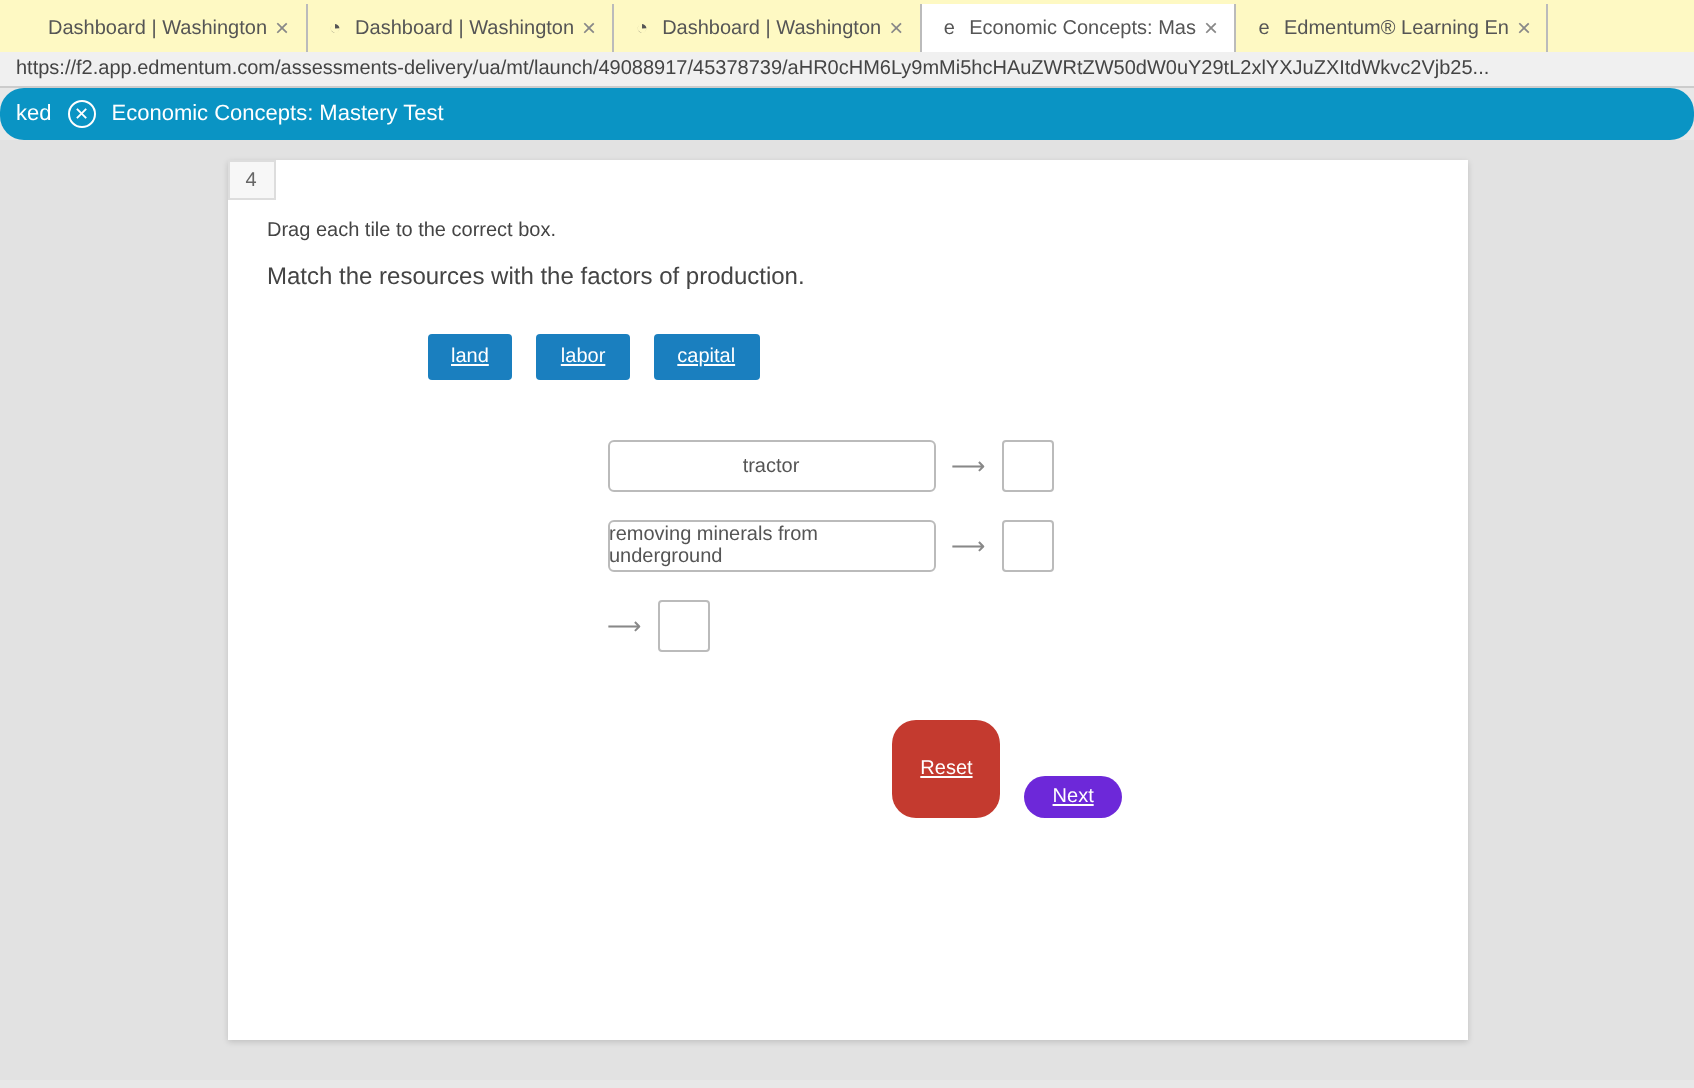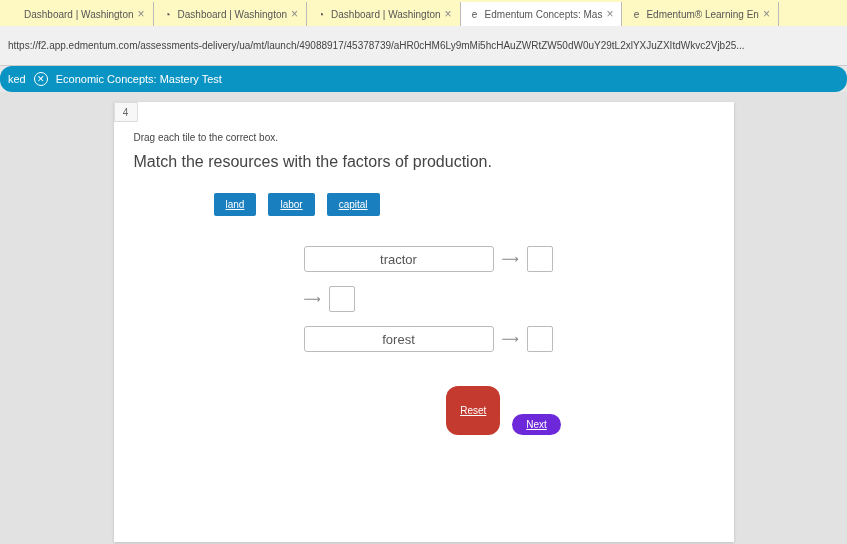--- a/index.html
+++ b/index.html
@@ -4,40 +4,40 @@
 <style>
 * { margin: 0; padding: 0; box-sizing: border-box; font-family: Arial, Helvetica, sans-serif; }
 body { width: 847px; height: 544px; background: #e8e8e8; overflow: hidden; }
 
 .browser-tabs { display: flex; background: #fef9c3; height: 26px; align-items: flex-end; font-size: 10px; color: #555; padding-left: 16px; }
 .tab { display: flex; align-items: center; padding: 0 8px; height: 24px; border-right: 1px solid #bbb; gap: 4px; white-space: nowrap; cursor: pointer; }
 .tab.active { background: #fff; }
 .tab-close { color: #888; font-size: 12px; }
 .favicon { width: 12px; height: 12px; display: inline-flex; align-items: center; justify-content: center; font-size: 10px; }
 
-.url-bar { background: #f0f0f0; height: 40px; display: flex; align-items: center; padding: 0 8px; font-size: 10px; color: #444; border-bottom: 1px solid #ccc; }
+.url-bar { background: #f0f0f0; height: 18px; display: flex; align-items: center; padding: 0 8px; font-size: 10px; color: #444; border-bottom: 1px solid #ccc; }
 
 .page-header { background: #0a94c4; color: #fff; height: 26px; display: flex; align-items: center; font-size: 11px; padding-left: 8px; gap: 8px; border-radius: 12px; }
 .header-icon { width: 14px; height: 14px; border: 1px solid #fff; border-radius: 50%; display: inline-flex; align-items: center; justify-content: center; font-size: 9px; }
 
 .content-area { background: #e2e2e2; height: calc(544px - 26px - 22px - 26px); display: flex; justify-content: center; padding-top: 10px; }
 .card { background: #fff; width: 620px; height: 440px; box-shadow: 0 1px 3px rgba(0,0,0,0.15); position: relative; }
 
 .q-number { position: absolute; top: 0; left: 0; background: #f7f7f7; border: 1px solid #ddd; width: 24px; height: 20px; font-size: 10px; display: flex; align-items: center; justify-content: center; color: #666; }
 
 .q-body { padding: 30px 20px 20px 20px; }
 .instr1 { font-size: 10px; color: #444; margin-bottom: 10px; }
-.instr2 { font-size: 16px; color: #444; margin-bottom: 22px; }
+.instr2 { font-size: 12px; color: #444; margin-bottom: 22px; }
 
 .tiles { display: flex; gap: 12px; margin-left: 80px; margin-bottom: 30px; }
 .tile { background: #1a7fbf; color: #fff; font-size: 10px; padding: 6px 12px; border-radius: 2px; cursor: move; text-decoration: underline; }
 
 .rows { display: flex; flex-direction: column; gap: 14px; margin-left: 170px; }
 .row { display: flex; align-items: center; gap: 8px; }
-.label-box { border: 1px solid #bbb; border-radius: 3px; width: 190px; height: 26px; display: flex; align-items: center; justify-content: center; font-size: 13px; color: #555; background: #fff; }
+.label-box { border: 1px solid #bbb; border-radius: 3px; width: 164px; height: 26px; display: flex; align-items: center; justify-content: center; font-size: 10px; color: #555; background: #fff; }
 .arrow { color: #888; font-size: 12px; }
 .drop-box { border: 1px solid #bbb; border-radius: 2px; width: 26px; height: 26px; background: #fff; }
 
 .buttons { display: flex; gap: 12px; justify-content: center; margin-top: 34px; margin-left: 160px; }
 .btn { border: none; border-radius: 12px; padding: 5px 14px; font-size: 10px; color: #fff; cursor: pointer; text-decoration: underline; }
 .btn-reset { background: #c43a2f; }
 .btn-next { background: #6d28d9; margin-top: 28px; }
 </style>
 </head>
 <body>
@@ -52,21 +52,21 @@
     <span>Dashboard | Washington</span>
     <span class="tab-close">×</span>
   </div>
   <div class="tab">
     <span class="favicon">◔</span>
     <span>Dashboard | Washington</span>
     <span class="tab-close">×</span>
   </div>
   <div class="tab active">
     <span class="favicon">e</span>
-    <span>Edmentum Concepts: Mas</span>
+    <span>Economic Concepts: Mas</span>
     <span class="tab-close">×</span>
   </div>
   <div class="tab">
     <span class="favicon">e</span>
     <span>Edmentum® Learning En</span>
     <span class="tab-close">×</span>
   </div>
 </div>
 
 <div class="url-bar">
@@ -92,25 +92,25 @@
         <div class="tile">capital</div>
       </div>
 
       <div class="rows">
         <div class="row">
           <div class="label-box">tractor</div>
           <span class="arrow">⟶</span>
           <div class="drop-box"></div>
         </div>
         <div class="row">
+          <div class="label-box">removing minerals from underground</div>
           <span class="arrow">⟶</span>
           <div class="drop-box"></div>
         </div>
         <div class="row">
-          <div class="label-box">forest</div>
           <span class="arrow">⟶</span>
           <div class="drop-box"></div>
         </div>
       </div>
 
       <div class="buttons">
         <button class="btn btn-reset">Reset</button>
         <button class="btn btn-next">Next</button>
       </div>
     </div>

